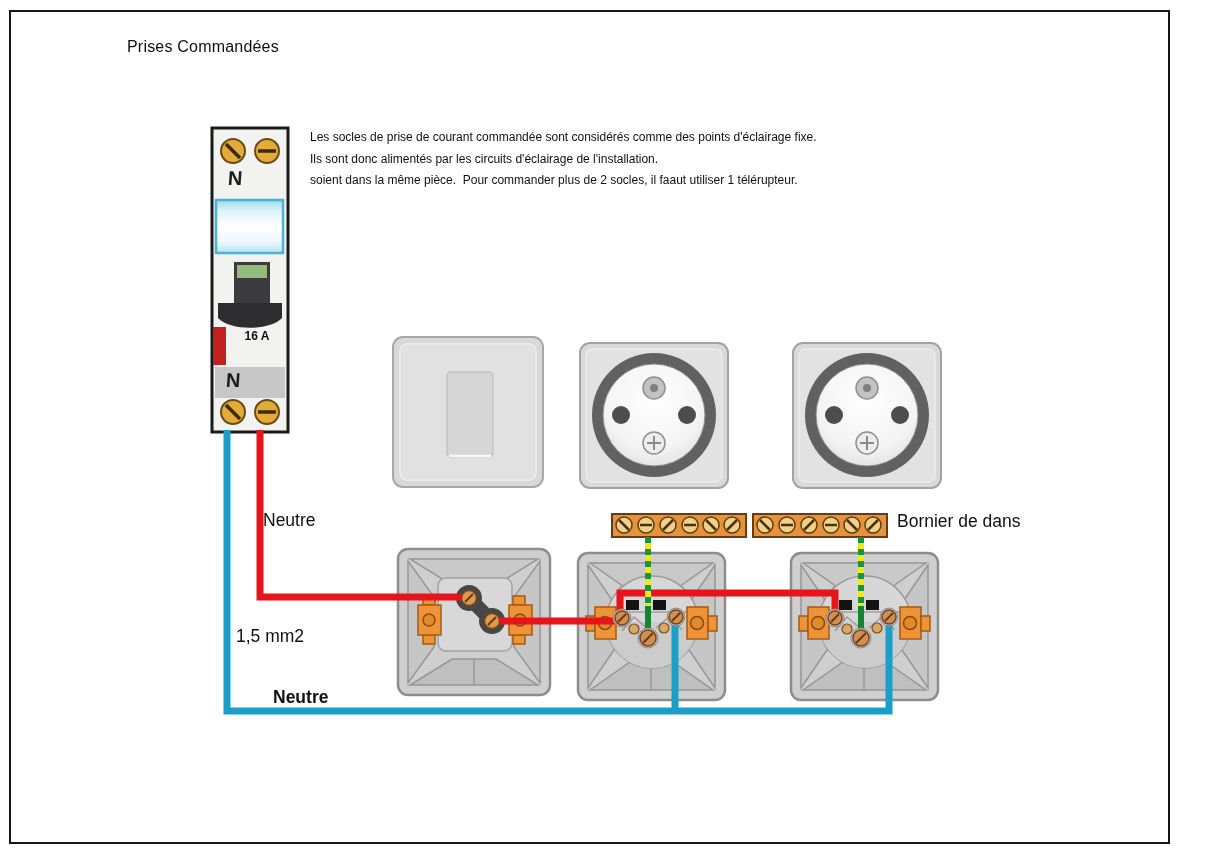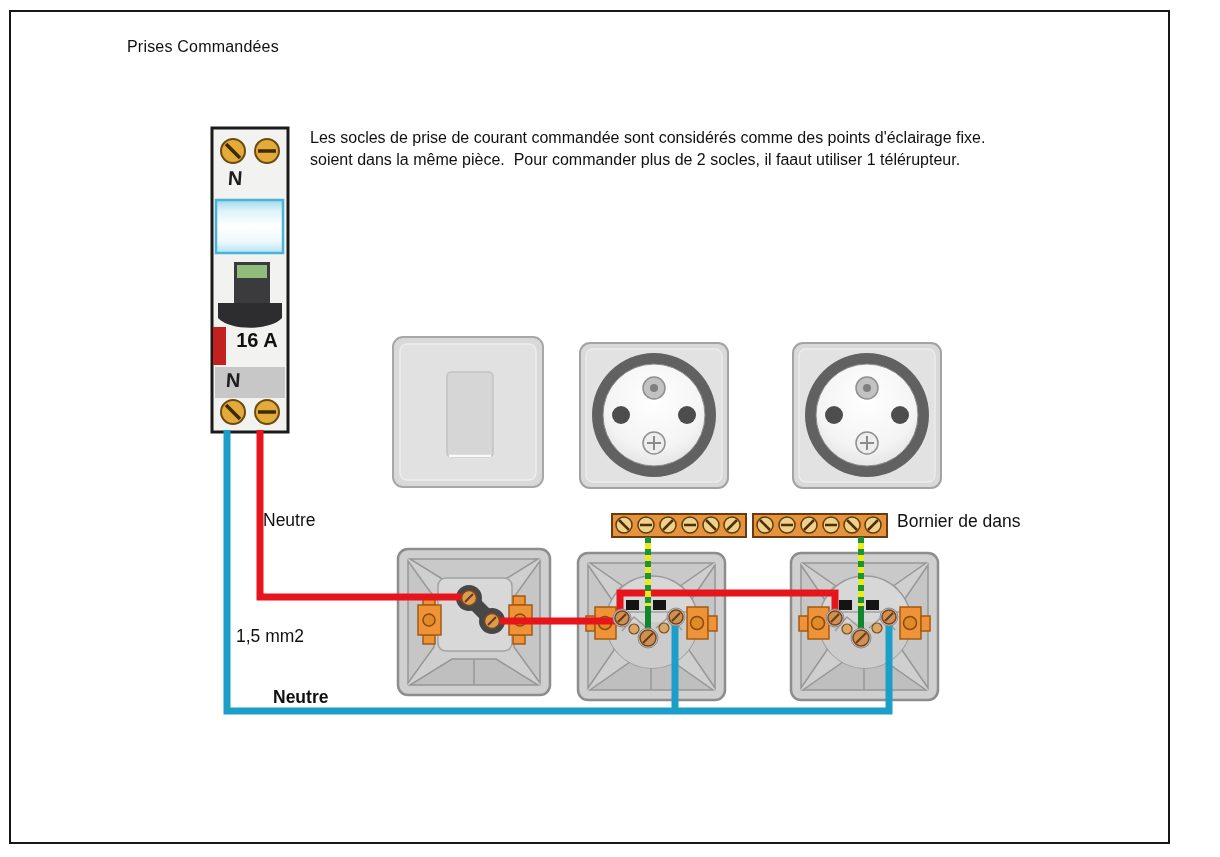--- a/index.html
+++ b/index.html
@@ -9,28 +9,28 @@
     position:relative;overflow:hidden;color:#101010;
   }
   .stage{position:absolute;left:0;top:0;width:1220px;height:857px;}
   .frame{
     position:absolute;left:9px;top:10px;width:1161px;height:834px;
     border:2px solid #161616;box-sizing:border-box;background:#ffffff;
   }
   svg.diagram{position:absolute;left:0;top:0;}
   .t{position:absolute;white-space:nowrap;}
   .page-title{left:127px;top:38px;font-size:16px;letter-spacing:.2px;}
-  .intro{position:absolute;left:310px;top:127px;font-size:16px;line-height:21.6px;}
+  .intro{position:absolute;left:310px;top:127px;font-size:12px;line-height:21.6px;}
   .intro div{white-space:pre;}
   .lbl{font-size:17.5px;}
   .lbl-phase{left:263px;top:510px;}
   .lbl-section{left:236px;top:610px;margin-top:16px;}
   .lbl-neutre{left:273px;top:687px;font-weight:bold;}
   .lbl-bornier{left:897px;top:511px;}
-  .rating{left:228px;top:329px;width:58px;text-align:center;font-size:20px;font-weight:bold;white-space:nowrap;position:absolute;}
+  .rating{left:228px;top:329px;width:58px;text-align:center;font-size:12px;font-weight:bold;white-space:nowrap;position:absolute;}
   .nmark{position:absolute;font-size:20px;font-weight:bold;color:#1d1d1d;transform:skewX(-4deg);}
   .n-top{left:228px;top:167px;}
   .n-bottom{left:226px;top:369px;}
 </style>
 </head>
 <body>
 
 <div class="stage">
   <div class="frame"></div>
 
@@ -295,20 +295,21 @@
         <circle cx="847" cy="629" r="5" fill="#d8a866" stroke="#7c4c1c" stroke-width="1.2"></circle>
         <circle cx="877" cy="628" r="5" fill="#d8a866" stroke="#7c4c1c" stroke-width="1.2"></circle>
       </g>
     </g>
   </svg>
 
   <div class="t page-title">Prises Commandées</div>
 
   <div class="intro">
     <div>Les socles de prise de courant commandée sont considérés comme des points d'éclairage fixe.</div>
+    <div>Ils sont donc alimentés par les circuits d'éclairage de l'installation.</div>
     <div>soient dans la même pièce.  Pour commander plus de 2 socles, il faaut utiliser 1 télérupteur.</div>
   </div>
 
   <div class="nmark n-top">N</div>
   <div class="rating">16 A</div>
   <div class="nmark n-bottom">N</div>
 
   <div class="t lbl lbl-phase">Neutre</div>
   <div class="t lbl lbl-section">1,5 mm2</div>
   <div class="t lbl lbl-neutre">Neutre</div>

